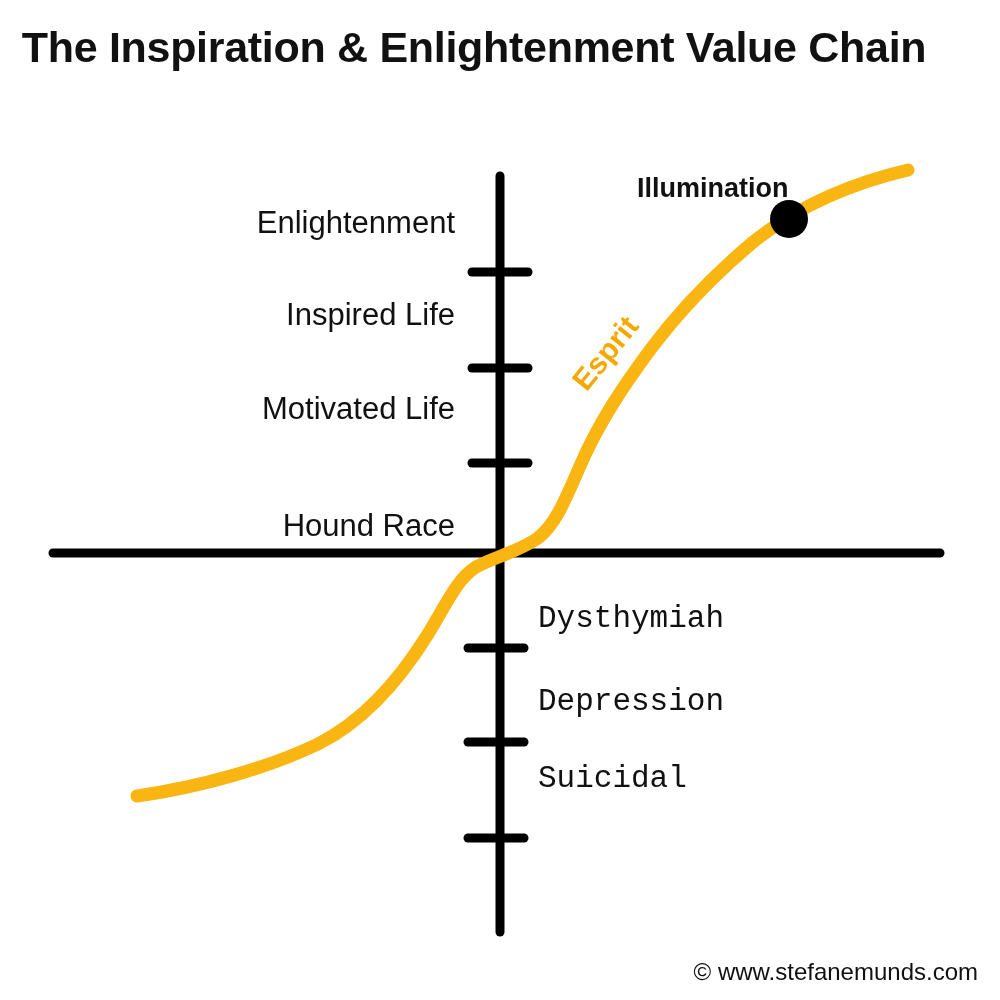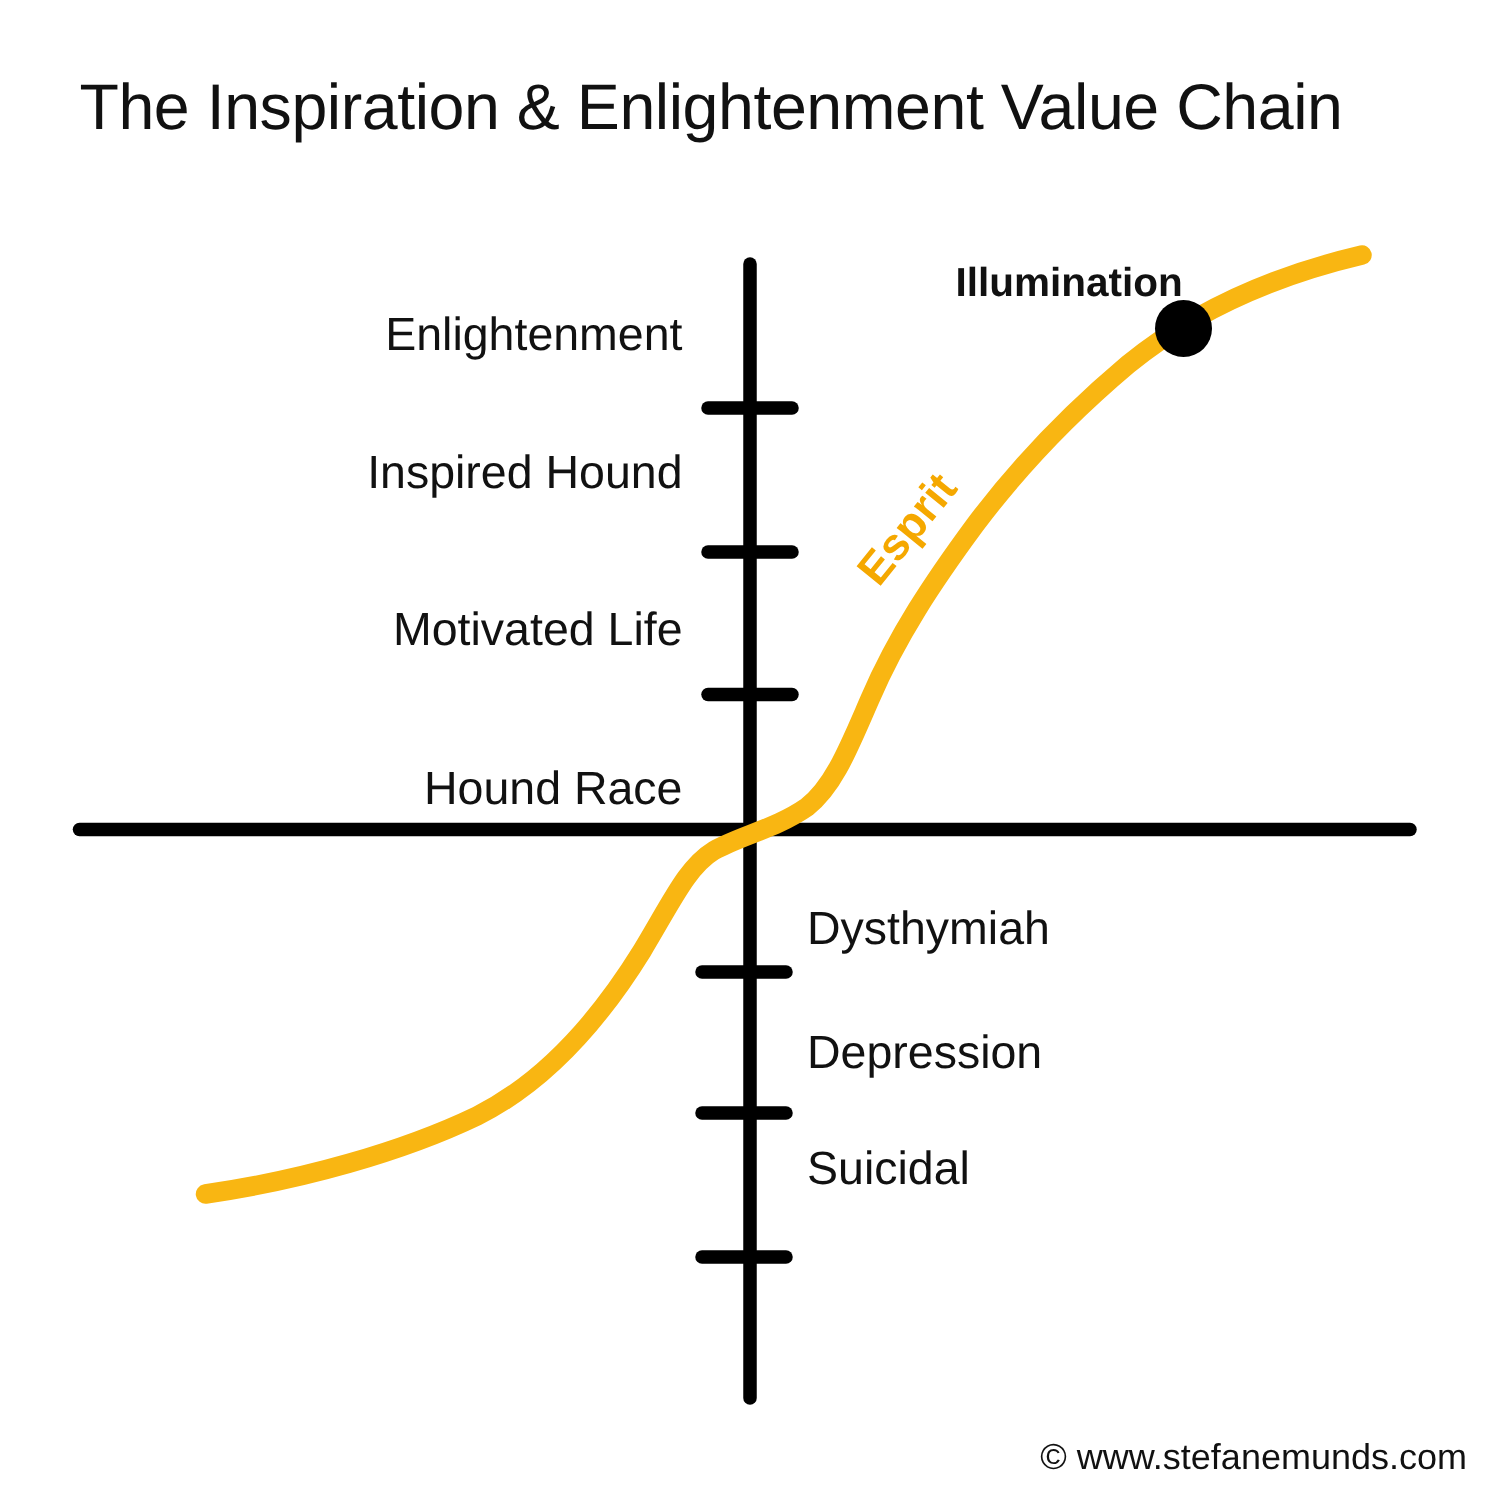--- a/index.html
+++ b/index.html
@@ -18,25 +18,25 @@
   }
   #canvas {
     position: relative;
     width: 1000px;
     height: 1000px;
     background: #ffffff;
   }
   .chart-title {
     position: absolute;
     left: 0;
-    top: 48px;
+    top: 23px;
     width: 948px;
     text-align: center;
     font-size: 43px;
-    font-weight: 400;
+    font-weight: 700;
     letter-spacing: -0.3px;
     color: #111111;
     white-space: nowrap;
   }
   .footer-credit {
     position: absolute;
     right: 22px;
     bottom: 14px;
     font-size: 24px;
     font-weight: 400;
@@ -58,20 +58,21 @@
     color: #111111;
     white-space: nowrap;
   }
   .label-left {
     text-align: left;
     right: 545px;
   }
   .label-right {
     text-align: left;
     left: 538px;
+    font-family: Liberation Mono, monospace;
   }
   .point-label {
     position: absolute;
     font-size: 27px;
     font-weight: 700;
     color: #111111;
     white-space: nowrap;
   }
   .curve-label {
     position: absolute;
@@ -110,22 +111,22 @@
              C 494 557, 518 552, 538 538
              C 556 524, 566 498, 580 466
              C 598 424, 622 388, 650 350
              C 680 310, 714 275, 752 243
              C 790 212, 840 186, 908 170"></path>
 
     <circle cx="789" cy="219" r="19" fill="#000000"></circle>
   </svg>
 
   <div class="axis-label label-left" style="top:205px;">Enlightenment</div>
-  <div class="axis-label label-left" style="top:297px;">Inspired Hound</div>
-  <div class="axis-label label-left" style="top:391px;margin-top:11px;">Motivated Life</div>
+  <div class="axis-label label-left" style="top:297px;">Inspired Life</div>
+  <div class="axis-label label-left" style="top:391px;">Motivated Life</div>
   <div class="axis-label label-left" style="top:484px;margin-top:24px;">Hound Race</div>
 
   <div class="axis-label label-right" style="top:601px;">Dysthymiah</div>
   <div class="axis-label label-right" style="top:684px;">Depression</div>
   <div class="axis-label label-right" style="top:761px;">Suicidal</div>
 
   <div class="point-label" style="left:637px; top:173px;">Illumination</div>
 
   <div class="curve-label" style="left:592px; top:363px; transform: rotate(-51deg);">Esprit</div>
 

